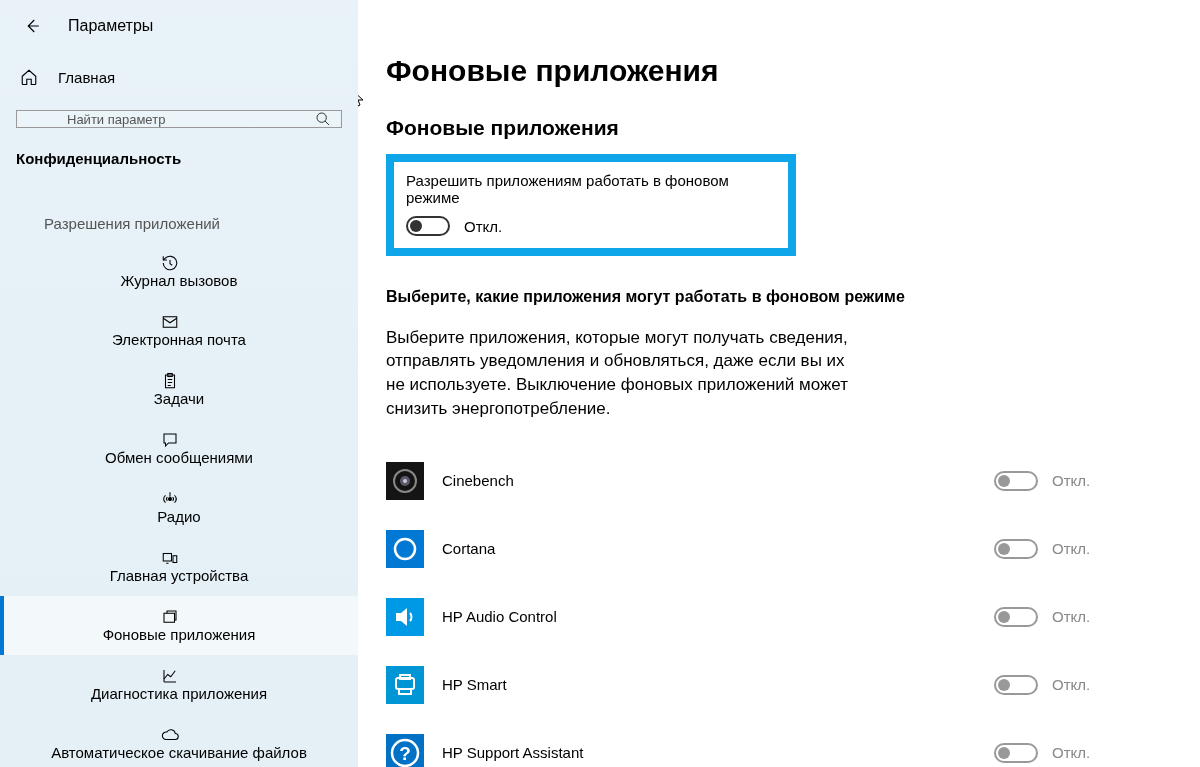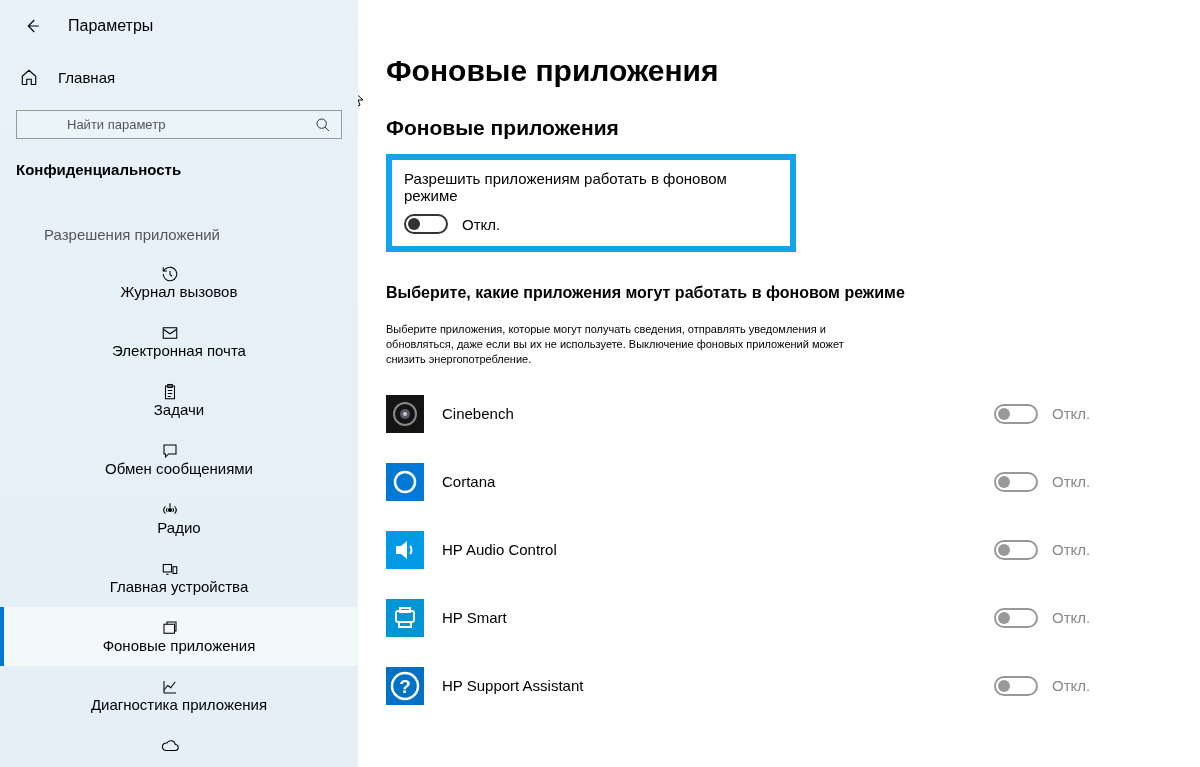--- a/index.html
+++ b/index.html
@@ -114,21 +114,21 @@
     font-size: 30px;
     font-weight: 600;
     margin-bottom: 28px;
   }
   h2 {
     font-size: 21px;
     font-weight: 600;
     margin-bottom: 14px;
   }
   .highlight-box {
-    border: 6px solid #0ea5e9;
+    border: 8px solid #0ea5e9;
     padding: 10px 12px 12px 12px;
     width: 410px;
     margin-bottom: 30px;
   }
   .option-label {
     font-size: 15px;
     margin-bottom: 10px;
   }
   .toggle-row {
     display: flex;
@@ -162,24 +162,24 @@
   }
   .toggle-label.disabled { color: #888; }
   .choose-h {
     font-size: 16px;
     font-weight: 600;
     max-width: 520px;
     line-height: 1.35;
     margin-bottom: 18px;
   }
   .desc {
-    font-size: 11px;
+    font-size: 17px;
     max-width: 480px;
     line-height: 1.4;
-    margin-bottom: 12px;
+    margin-bottom: 26px;
   }
   .app-row {
     display: flex;
     align-items: center;
     height: 68px;
   }
   .app-icon {
     width: 38px;
     height: 38px;
     margin-right: 18px;
@@ -319,20 +319,21 @@
     </div>
     <span>Диагностика приложения</span>
   </div>
 
   <div class="nav-item">
     <div class="icon">
       <svg width="18" height="18" viewBox="0 0 24 24" fill="none" stroke="#000" stroke-width="1.4">
           <path d="M7 18a5 5 0 1 1 .8-9.9A6 6 0 0 1 19 10a4 4 0 0 1 0 8H7z"></path>
         </svg>
     </div>
+    <span>Автоматическое скачивание файлов</span>
   </div>
 </div>
 
 <div class="main" style="position:relative;">
   <svg class="cursor" style="left:-6px; top:90px;" width="14" height="18" viewBox="0 0 14 18">
       <path d="M1 1l0 13 3-3 2 5 2-1-2-5 5 0z" fill="#fff" stroke="#000" stroke-width="1"></path>
     </svg>
 
   <h1>Фоновые приложения</h1>
   <h2>Фоновые приложения</h2>

